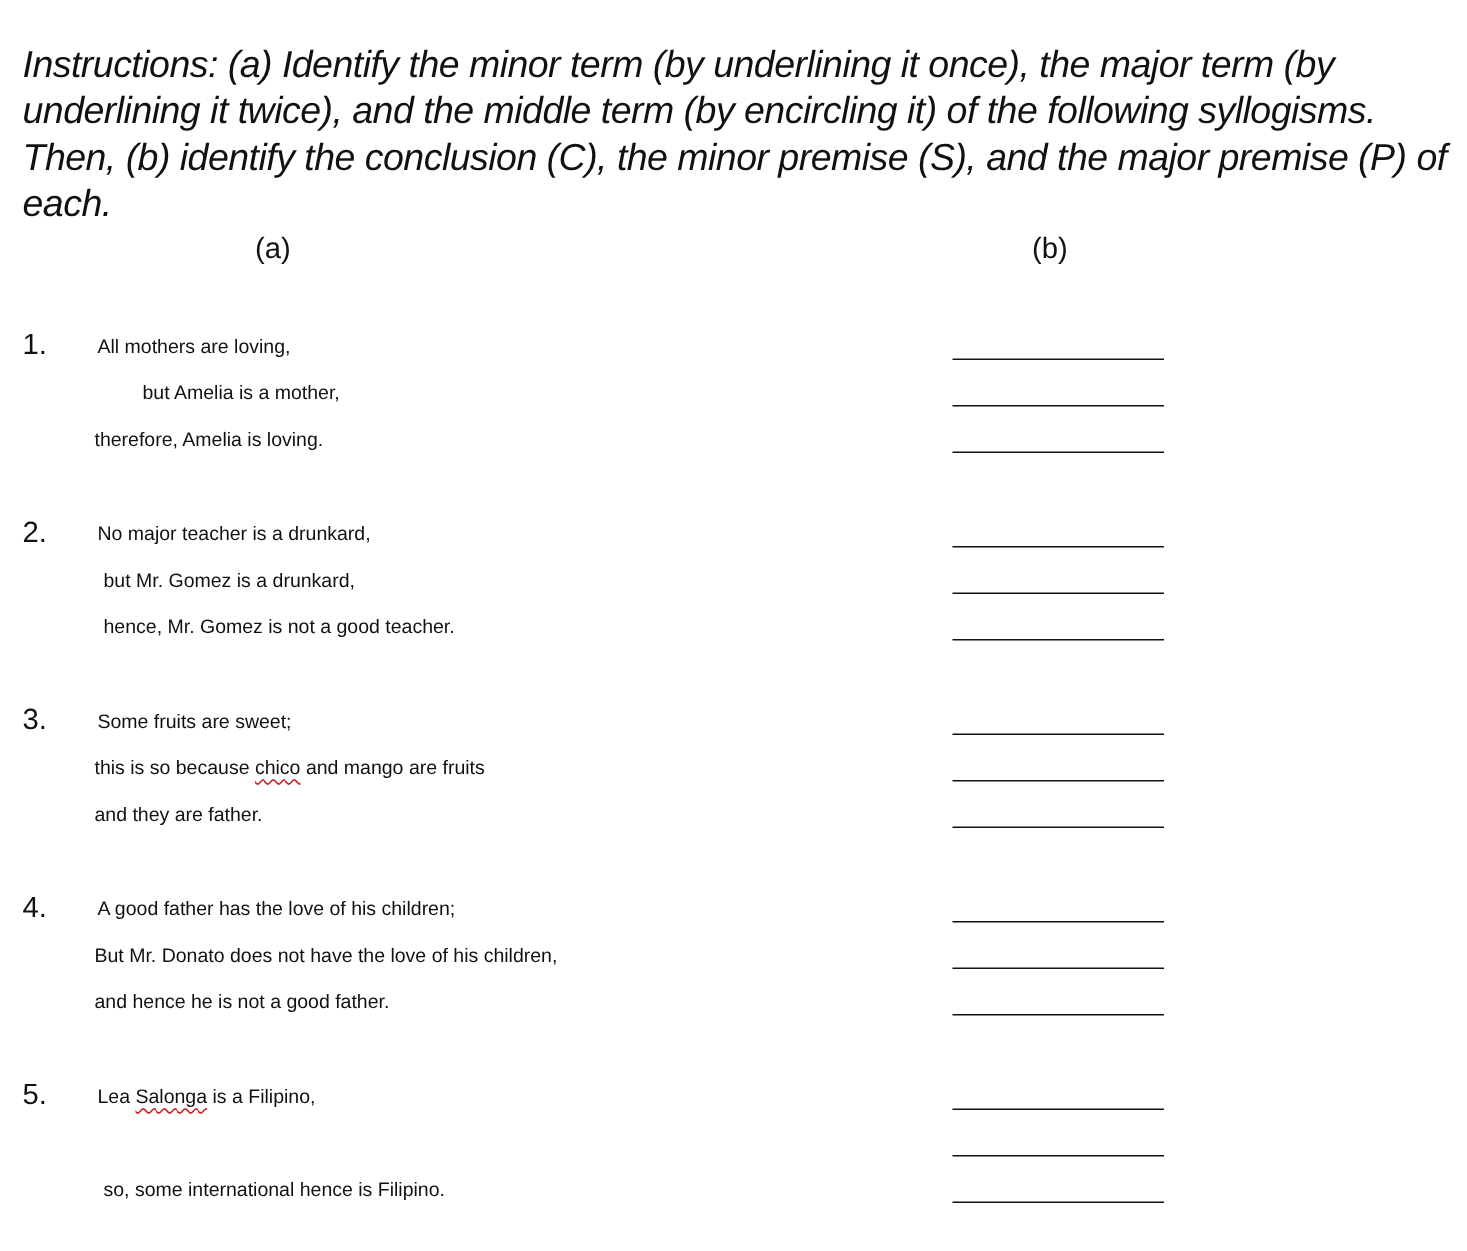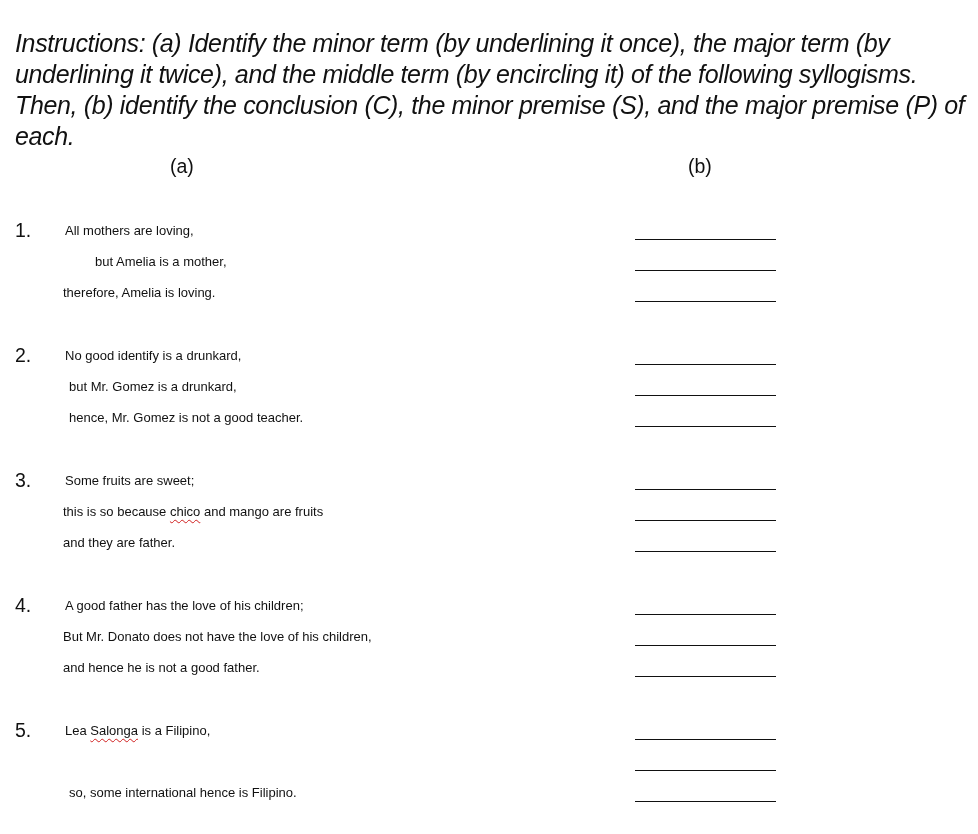--- a/index.html
+++ b/index.html
@@ -27,21 +27,21 @@
       <span class="num" style="top: 0px; line-height: 31px;">1.</span>
       <div class="line" style="left: 65px; top: 0px;">All mothers are loving,</div>
       <div class="blank" style="top: 24px;"></div>
       <div class="line" style="left: 63px; top: 31px; margin-left: 32px;">but Amelia is a mother,</div>
       <div class="blank" style="top: 55px;"></div>
       <div class="line" style="left: 63px; top: 62px;">therefore, Amelia is loving.</div>
       <div class="blank" style="top: 86px;"></div>
     </div>
     <div class="item" style="top: 340px;">
       <span class="num" style="top: 0px; line-height: 31px;">2.</span>
-      <div class="line" style="left: 65px; top: 0px;">No good identify is a drunkard,</div>
+      <div class="line" style="left: 65px; top: 0px;">No major teacher is a drunkard,</div>
       <div class="blank" style="top: 24px;"></div>
       <div class="line" style="left: 69px; top: 31px;">but Mr. Gomez is a drunkard,</div>
       <div class="blank" style="top: 55px;"></div>
       <div class="line" style="left: 69px; top: 62px;">hence, Mr. Gomez is not a good teacher.</div>
       <div class="blank" style="top: 86px;"></div>
     </div>
     <div class="item" style="top: 465px;">
       <span class="num" style="top: 0px; line-height: 31px;">3.</span>
       <div class="line" style="left: 65px; top: 0px;">Some fruits are sweet;</div>
       <div class="blank" style="top: 24px;"></div>

